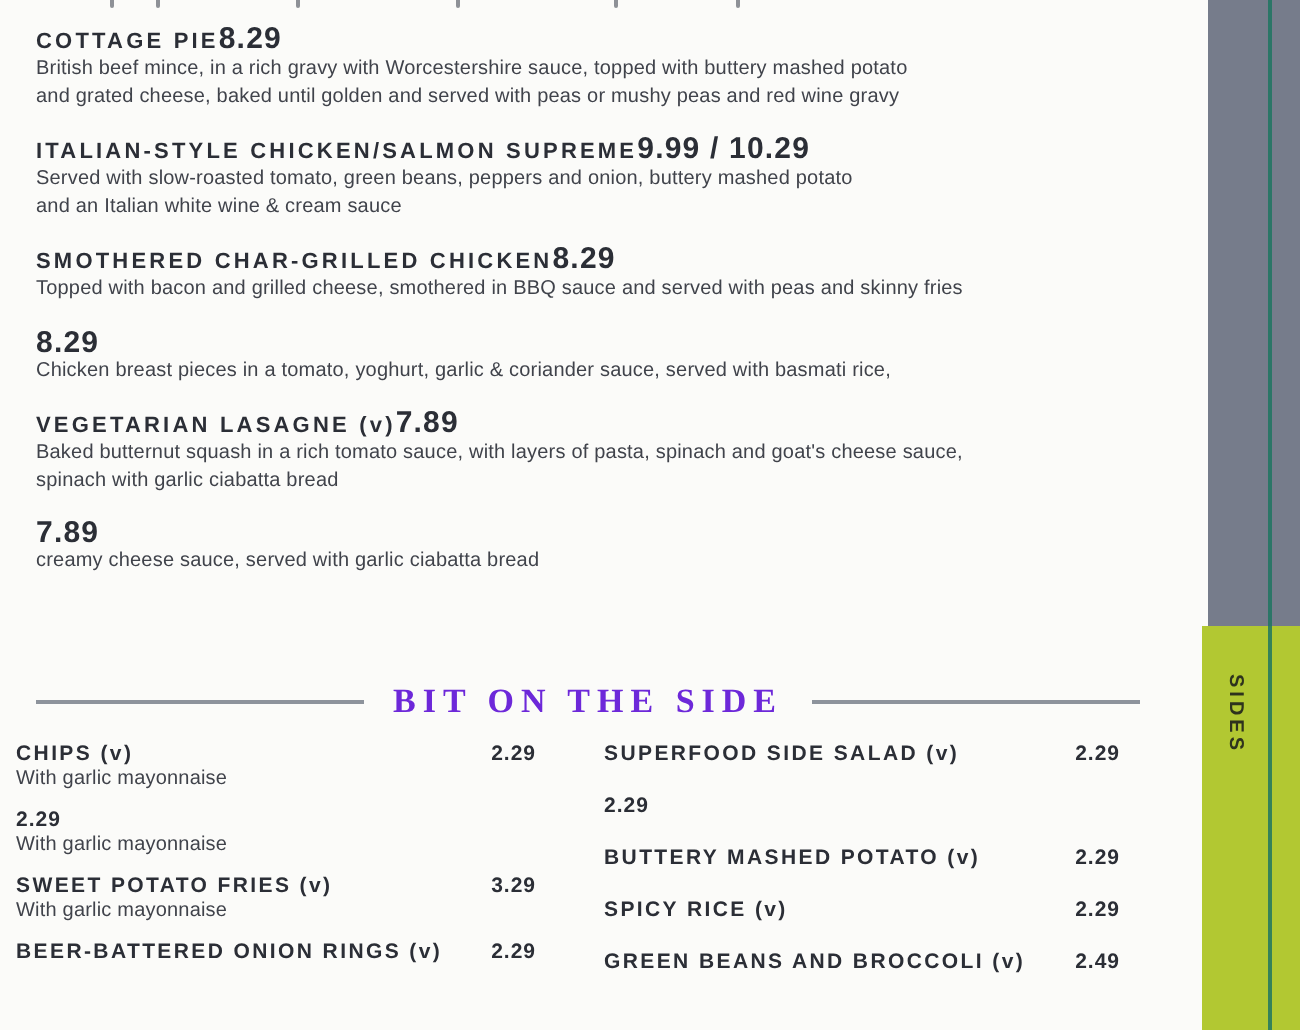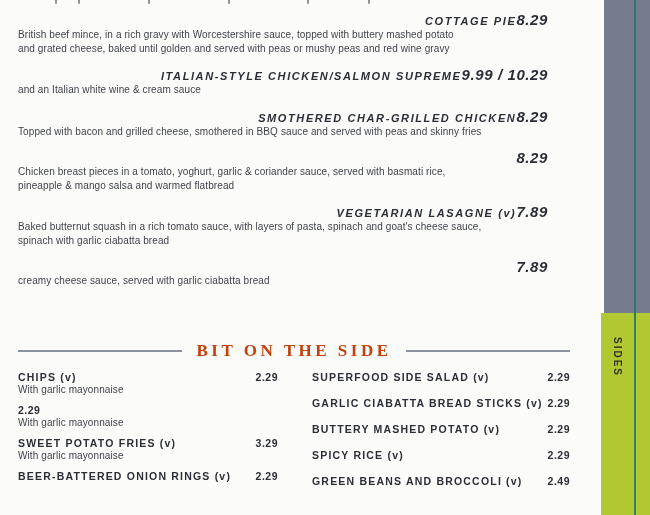--- a/index.html
+++ b/index.html
@@ -21,21 +21,21 @@
     position:absolute; top:0; width:2px; height:4px;
     background:#6a6d75; border-radius:0 0 2px 2px; opacity:.75;
   }
 
   
   .main-list {
     position:absolute; left:18px; top:13px; width:530px;
   }
   .menu-item { margin-bottom:13px; }
   .item-head {
-    display:flex; justify-content:flex-end; align-items:baseline;font-style:italic;
+    display:flex; justify-content:flex-start; align-items:baseline;
   }
   .item-title {
     font-size:11px; font-weight:bold; letter-spacing:1.6px;
     color:#2b2e36; line-height:14px; white-space:nowrap;
   }
   .item-price {
     font-size:15px; font-weight:bold; letter-spacing:.6px;
     color:#2b2e36; line-height:14px; white-space:nowrap;
   }
   .item-desc {
@@ -47,26 +47,26 @@
   .section-heading {
     position:absolute; left:18px; top:341px; width:552px;
     display:flex; align-items:center; gap:14px;
   }
   .section-heading .rule {
     flex:1; height:2px; background:#8d939c;
   }
   .section-heading .heading-text {
     font-family:"Liberation Serif", serif;
     font-size:17px; font-weight:bold; letter-spacing:3.5px;
-    color:#c2410c; white-space:nowrap;
+    color:#6d28d9; white-space:nowrap;
   }
 
   
   .sides-grid {
-    position:absolute; left:18px; top:371px; width:552px;
+    position:absolute; left:8px; top:371px; width:552px;
     display:flex; gap:34px;
   }
   .sides-col-left  { width:260px; }
   .sides-col-right { width:258px; }
   .side-row { margin-bottom:8px; }
   .sides-col-right .side-row { margin-bottom:13px; }
   .side-head {
     display:flex; justify-content:space-between; align-items:baseline;
   }
   .side-name {
@@ -124,37 +124,37 @@
       </div>
       <div class="item-desc">British beef mince, in a rich gravy with Worcestershire sauce, topped with buttery mashed potato</div>
       <div class="item-desc">and grated cheese, baked until golden and served with peas or mushy peas and red wine gravy</div>
     </div>
 
     <div class="menu-item">
       <div class="item-head">
         <span class="item-title">ITALIAN-STYLE CHICKEN/SALMON SUPREME</span>
         <span class="item-price">9.99 / 10.29</span>
       </div>
+      <div class="item-desc">Served with slow-roasted tomato, green beans, peppers and onion, buttery mashed potato</div>
       <div class="item-desc">and an Italian white wine &amp; cream sauce</div>
     </div>
 
     <div class="menu-item">
       <div class="item-head">
         <span class="item-title">SMOTHERED CHAR-GRILLED CHICKEN</span>
         <span class="item-price">8.29</span>
       </div>
       <div class="item-desc">Topped with bacon and grilled cheese, smothered in BBQ sauce and served with peas and skinny fries</div>
     </div>
 
     <div class="menu-item">
       <div class="item-head">
         <span class="item-price">8.29</span>
       </div>
       <div class="item-desc">Chicken breast pieces in a tomato, yoghurt, garlic &amp; coriander sauce, served with basmati rice,</div>
-      <div class="item-desc">pineapple &amp; mango salsa and warmed flatbread</div>
     </div>
 
     <div class="menu-item">
       <div class="item-head">
         <span class="item-title">VEGETARIAN LASAGNE (v)</span>
         <span class="item-price">7.89</span>
       </div>
       <div class="item-desc">Baked butternut squash in a rich tomato sauce, with layers of pasta, spinach and goat's cheese sauce,</div>
       <div class="item-desc">spinach with garlic ciabatta bread</div>
     </div>
@@ -207,21 +207,20 @@
 
     <div class="sides-col-right">
       <div class="side-row">
         <div class="side-head">
           <span class="side-name">SUPERFOOD SIDE SALAD (v)</span>
           <span class="side-price">2.29</span>
         </div>
       </div>
       <div class="side-row">
         <div class="side-head">
-          <span class="side-name">GARLIC CIABATTA BREAD STICKS (v)</span>
           <span class="side-price">2.29</span>
         </div>
       </div>
       <div class="side-row">
         <div class="side-head">
           <span class="side-name">BUTTERY MASHED POTATO (v)</span>
           <span class="side-price">2.29</span>
         </div>
       </div>
       <div class="side-row">

